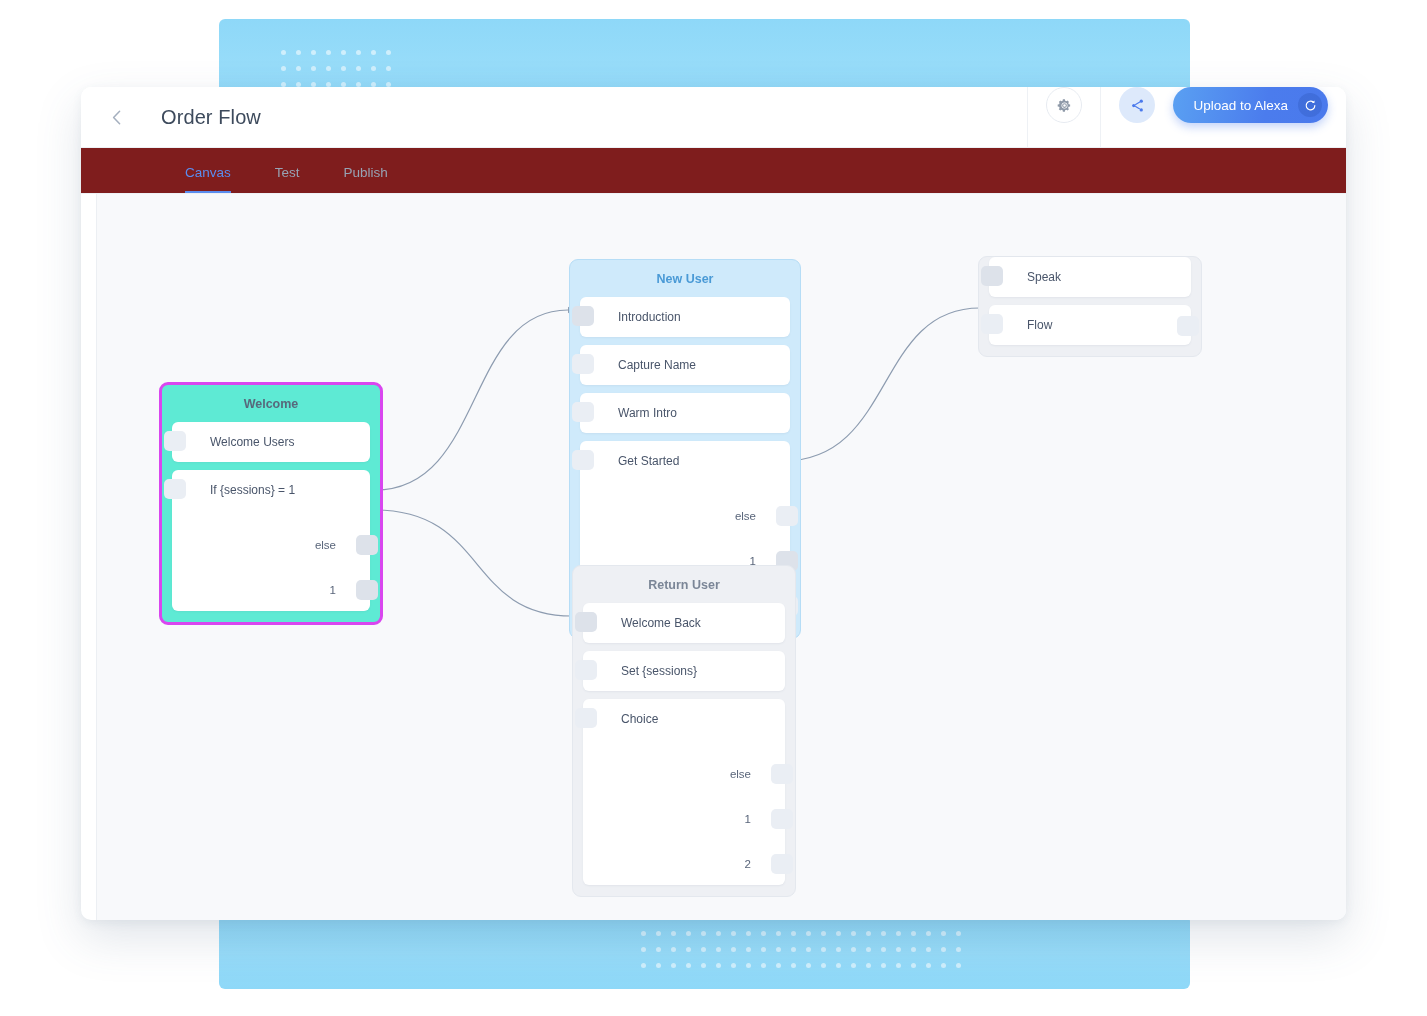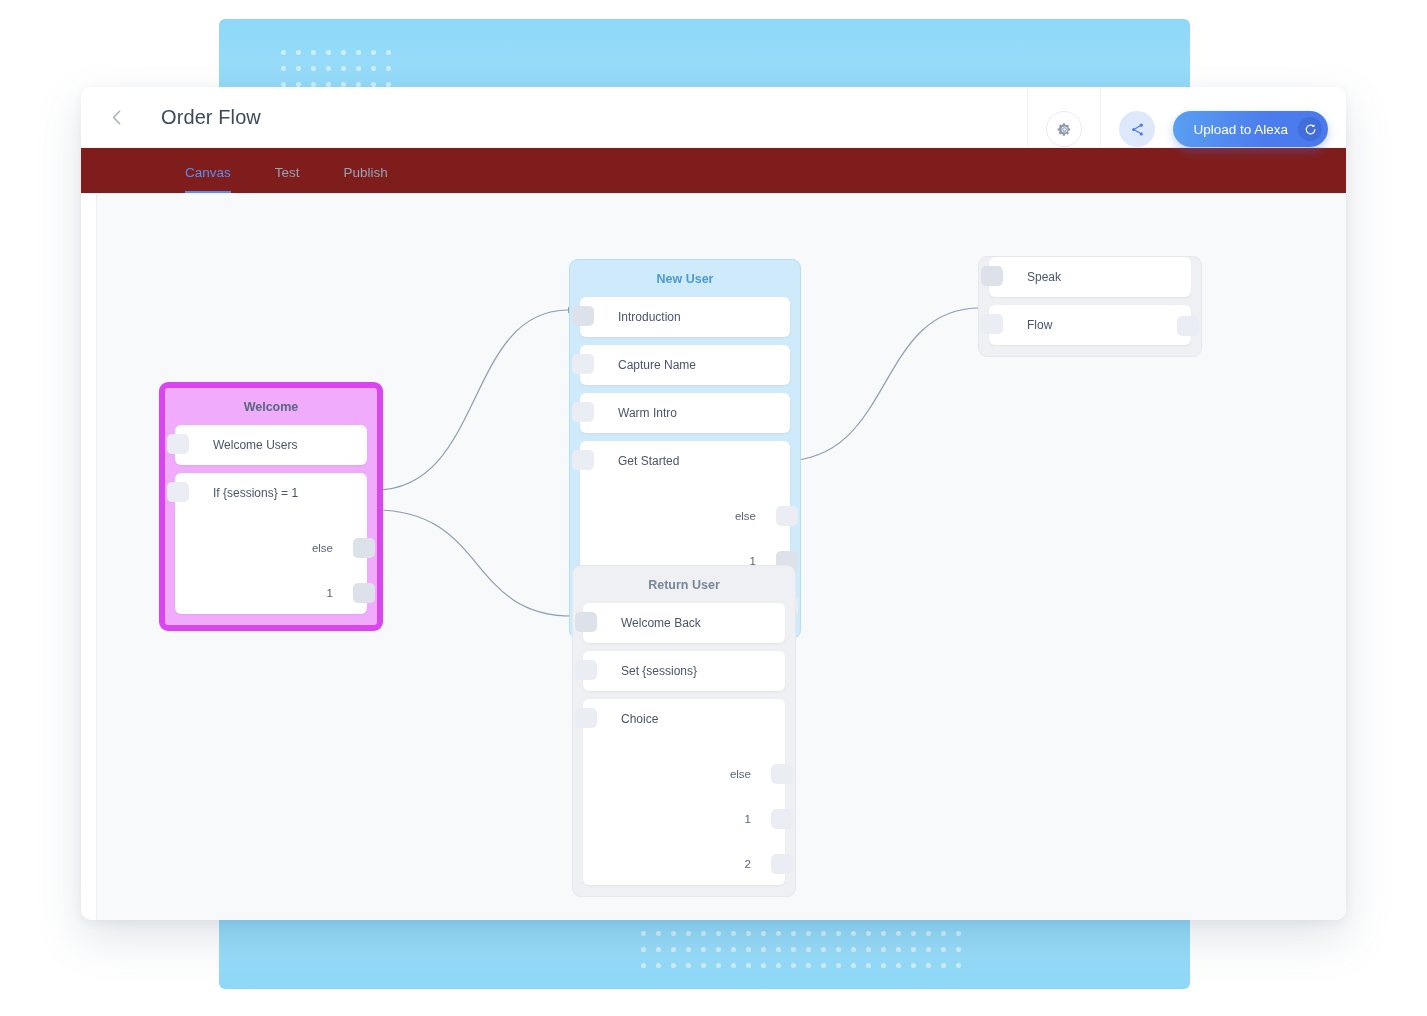--- a/index.html
+++ b/index.html
@@ -44,21 +44,21 @@
   #back-button {
     width: 26px; height: 26px; margin-left: 22px; display: flex;
     align-items: center; justify-content: center; cursor: pointer;
   }
   #back-button svg { display: block; }
   #page-title {
     margin-left: 32px; font-size: 20px; color: #3d4a5c; letter-spacing: .1px; text-align: center;
   }
   #title-actions {
     position: absolute; right: 0; top: 0; height: 60px;
-    display: flex; align-items: flex-end;
+    display: flex; align-items: flex-start;
   }
   .divider-v { width: 1px; height: 60px; background: #eef1f5; }
   #settings-button {
     width: 34px; height: 34px; border-radius: 50%; border: 1px solid #e7ebf1;
     background: #fff; display: flex; align-items: center; justify-content: center;
     margin: 0 18px; cursor: pointer;
   }
   #share-button {
     width: 36px; height: 36px; border-radius: 50%; background: #dde9fb;
     display: flex; align-items: center; justify-content: center;
@@ -98,21 +98,21 @@
 
   
   .node {
     position: absolute; border-radius: 9px; padding: 0 10px 11px 10px;
     box-sizing: border-box;
   }
   .node-title {
     text-align: center; font-size: 12.5px; padding: 12px 0 11px 0;
     color: #5d6b7e; font-weight: bold;
   }
-  .node.green { background: #f0abfc; border: 6px solid #d946ef; }
+  .node.green { background: #5eead4; border: 3px solid #d946ef; }
   .node.green .node-title { color: #57697c; }
   .node.blue { background: #cfeafb; border: 1px solid #b6ddf6; }
   .node.blue .node-title { color: #4a9ad6; }
   .node.grey { background: #eef0f4; border: 1px solid #e4e8ee; }
   .node.grey .node-title { color: #7b8697; }
 
   .block {
     position: relative; background: #ffffff; border-radius: 6px;
     margin-bottom: 8px; box-shadow: 0 1px 2px rgba(90,105,130,0.08);
   }

